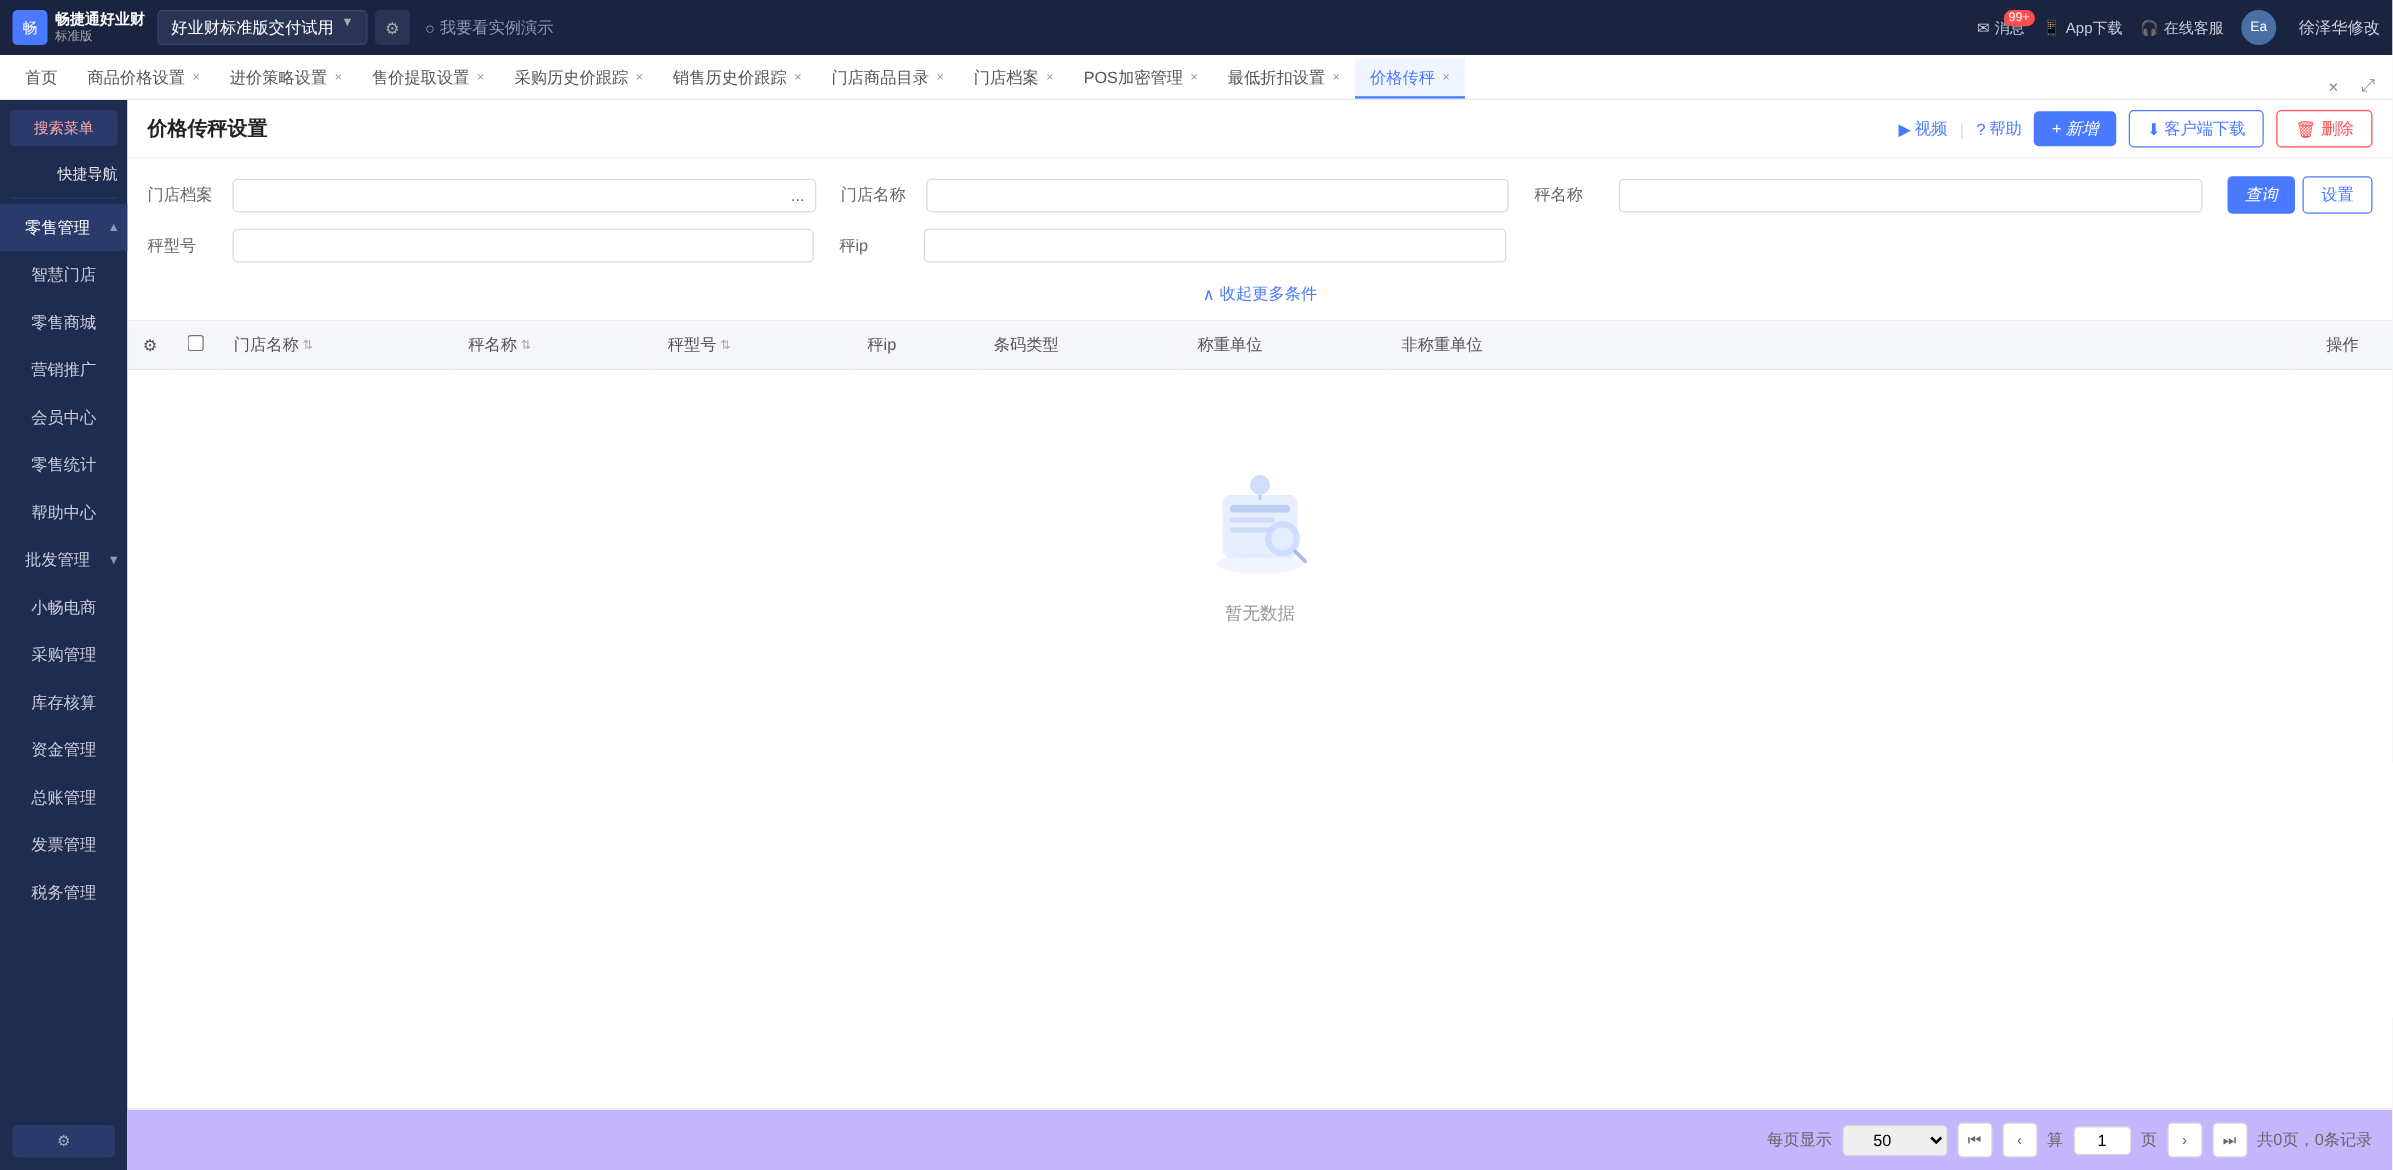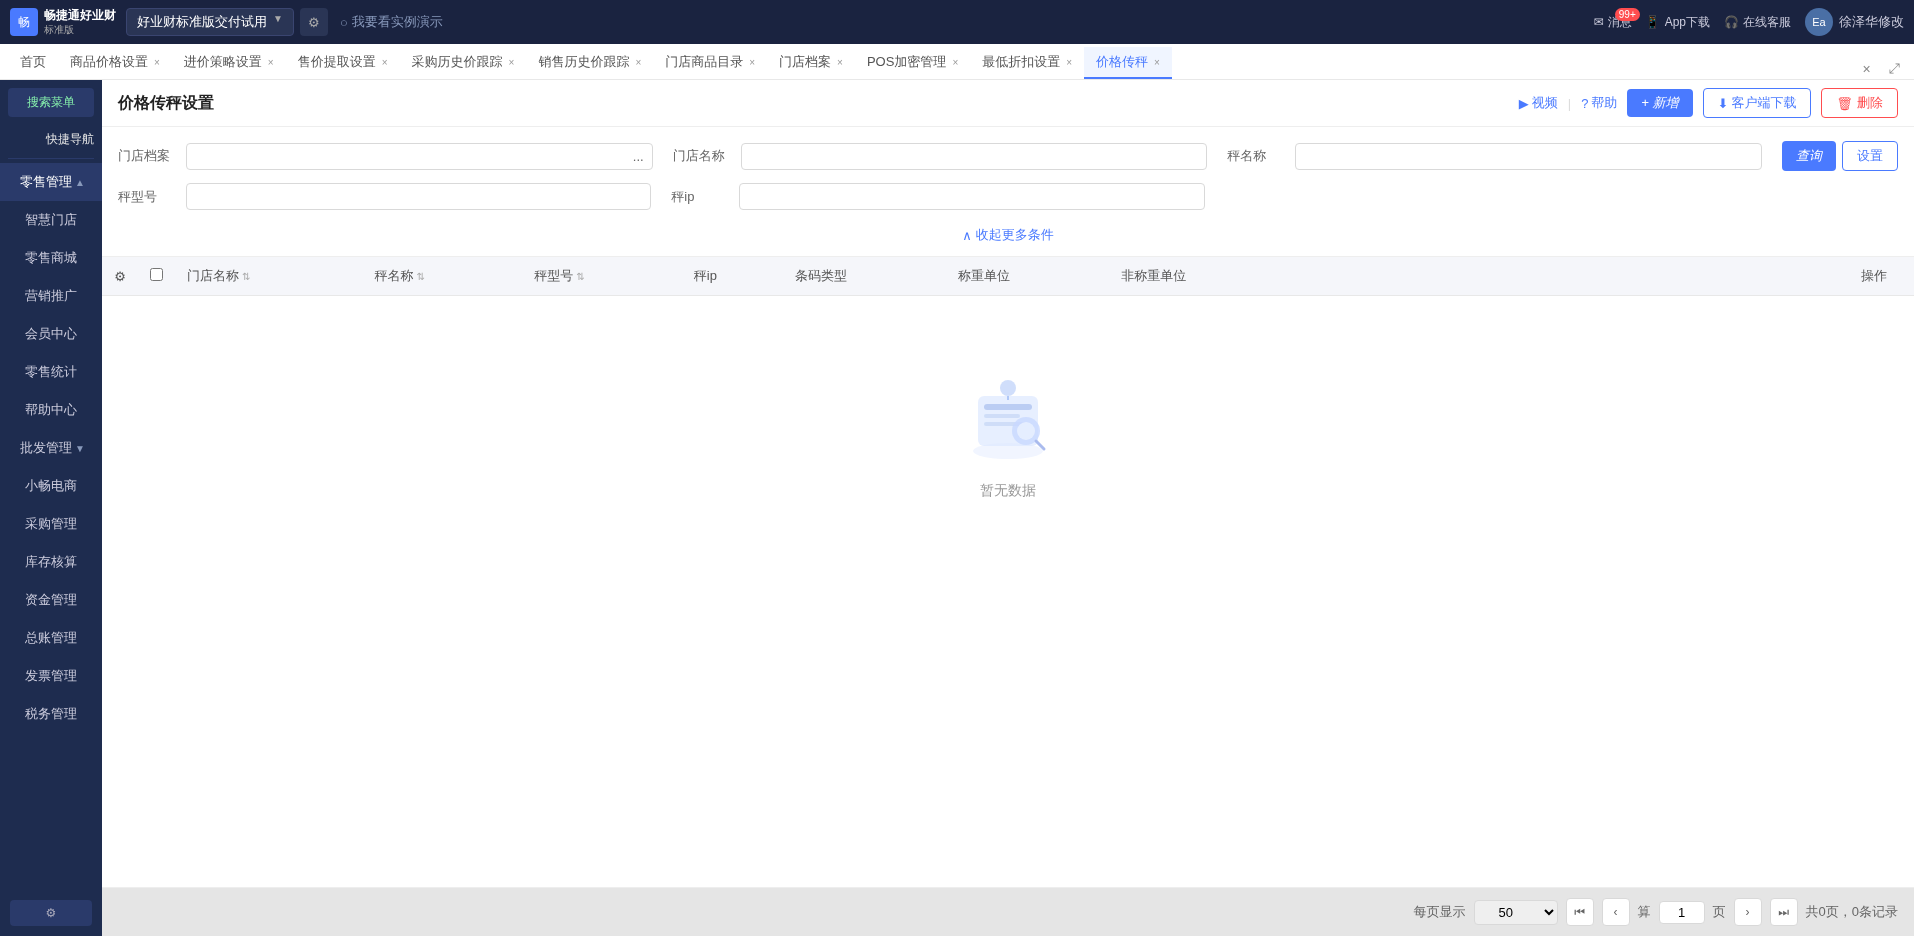--- a/index.html
+++ b/index.html
@@ -28,24 +28,24 @@
     .tab-bar-right { margin-left: auto; display: flex; align-items: center; gap: 6px; }
     .tab-close-btn { color: #888; cursor: pointer; font-size: 14px; padding: 2px 6px; }
     .tab-expand-btn { color: #888; cursor: pointer; font-size: 14px; padding: 2px 6px; }
 
     
     .main-layout { display: flex; flex: 1; overflow: hidden; }
 
     
     .sidebar { width: 102px; background: #1e2c4f; flex-shrink: 0; display: flex; flex-direction: column; overflow: hidden; }
     .sidebar-search { padding: 8px; }
-    .sidebar-search-btn { width: 100%; background: #2a3a6a; border: none; border-radius: 4px; color: #86efac; padding: 6px; font-size: 12px; cursor: pointer; text-align: center; }
+    .sidebar-search-btn { width: 100%; background: #2a3a6a; border: none; border-radius: 4px; color: #fca5a5; padding: 6px; font-size: 12px; cursor: pointer; text-align: center; }
     .sidebar-quick-nav { padding: 6px 8px; color: #e5e5e5; font-size: 12px; text-align: right; cursor: pointer; }
     .sidebar-divider { height: 1px; background: #2a3a6a; margin: 4px 8px; }
-    .sidebar-item { padding: 10px 17px; color: #ccd; font-size: 13px; text-align: center; cursor: pointer; position: relative; display: flex; align-items: center; justify-content: space-between; }
+    .sidebar-item { padding: 10px 6px; color: #ccd; font-size: 13px; text-align: center; cursor: pointer; position: relative; display: flex; align-items: center; justify-content: space-between; }
     .sidebar-item.active { background: #2a3a6a; color: #fff; }
     .sidebar-item .arrow { font-size: 10px; color: #8899bb; }
     .sidebar-item-label { flex: 1; text-align: center; }
     .sidebar-bottom { margin-top: auto; padding: 10px; }
     .sidebar-settings-btn { width: 100%; background: #2a3a6a; border: none; border-radius: 4px; color: #aab; padding: 6px; font-size: 12px; cursor: pointer; text-align: center; }
 
     
     .content { flex: 1; display: flex; flex-direction: column; overflow: hidden; background: #f5f6fa; }
 
     
@@ -79,21 +79,21 @@
     .checkbox-col { width: 36px; text-align: center; }
     .settings-col { width: 36px; text-align: center; }
     .action-col { width: 80px; text-align: center; }
 
     
     .empty-state { display: flex; flex-direction: column; align-items: center; justify-content: center; padding: 80px 20px; }
     .empty-icon { width: 100px; height: 90px; position: relative; }
     .empty-text { color: #999; font-size: 14px; margin-top: 16px; }
 
     
-    .pagination { background: #e5e5e5; padding: 10px 16px; border-top: 1px solid #eee; display: flex; align-items: center; justify-content: flex-end; gap: 8px; flex-shrink: 0; }
+    .pagination { background: #c4b5fd; padding: 10px 16px; border-top: 1px solid #eee; display: flex; align-items: center; justify-content: flex-end; gap: 8px; flex-shrink: 0; }
     .page-info { color: #666; font-size: 13px; }
     .page-size-select { border: 1px solid #d9d9d9; border-radius: 4px; padding: 3px 20px; font-size: 13px; }
     .page-nav-btn { width: 28px; height: 28px; border: 1px solid #d9d9d9; border-radius: 4px; background: #fff; cursor: pointer; display: flex; align-items: center; justify-content: center; font-size: 12px; color: #666; }
     .page-nav-btn:disabled { color: #ccc; cursor: not-allowed; }
     .page-input { width: 46px; border: 1px solid #d9d9d9; border-radius: 4px; padding: 3px 6px; font-size: 13px; text-align: center; }
     .total-text { color: #666; font-size: 13px; }
   </style>
 </head>
 <body>
 
@@ -127,21 +127,21 @@
       <span class="badge">99+</span>
     </div>
     <div class="top-btn">
       <span>📱</span>
       <span>App下载</span>
     </div>
     <div class="top-btn">
       <span>🎧</span>
       <span>在线客服</span>
     </div>
-    <div class="top-btn" style="display:flex;align-items:center;gap:6px;">
+    <div class="top-btn" style="display:flex;align-items:center;gap:18px;">
       <div class="user-avatar">
         <span>Ea</span>
       </div>
       <span class="username">徐泽华修改</span>
     </div>
   </div>
 </div>
 
 <div class="tab-bar">
   <div class="tab">

